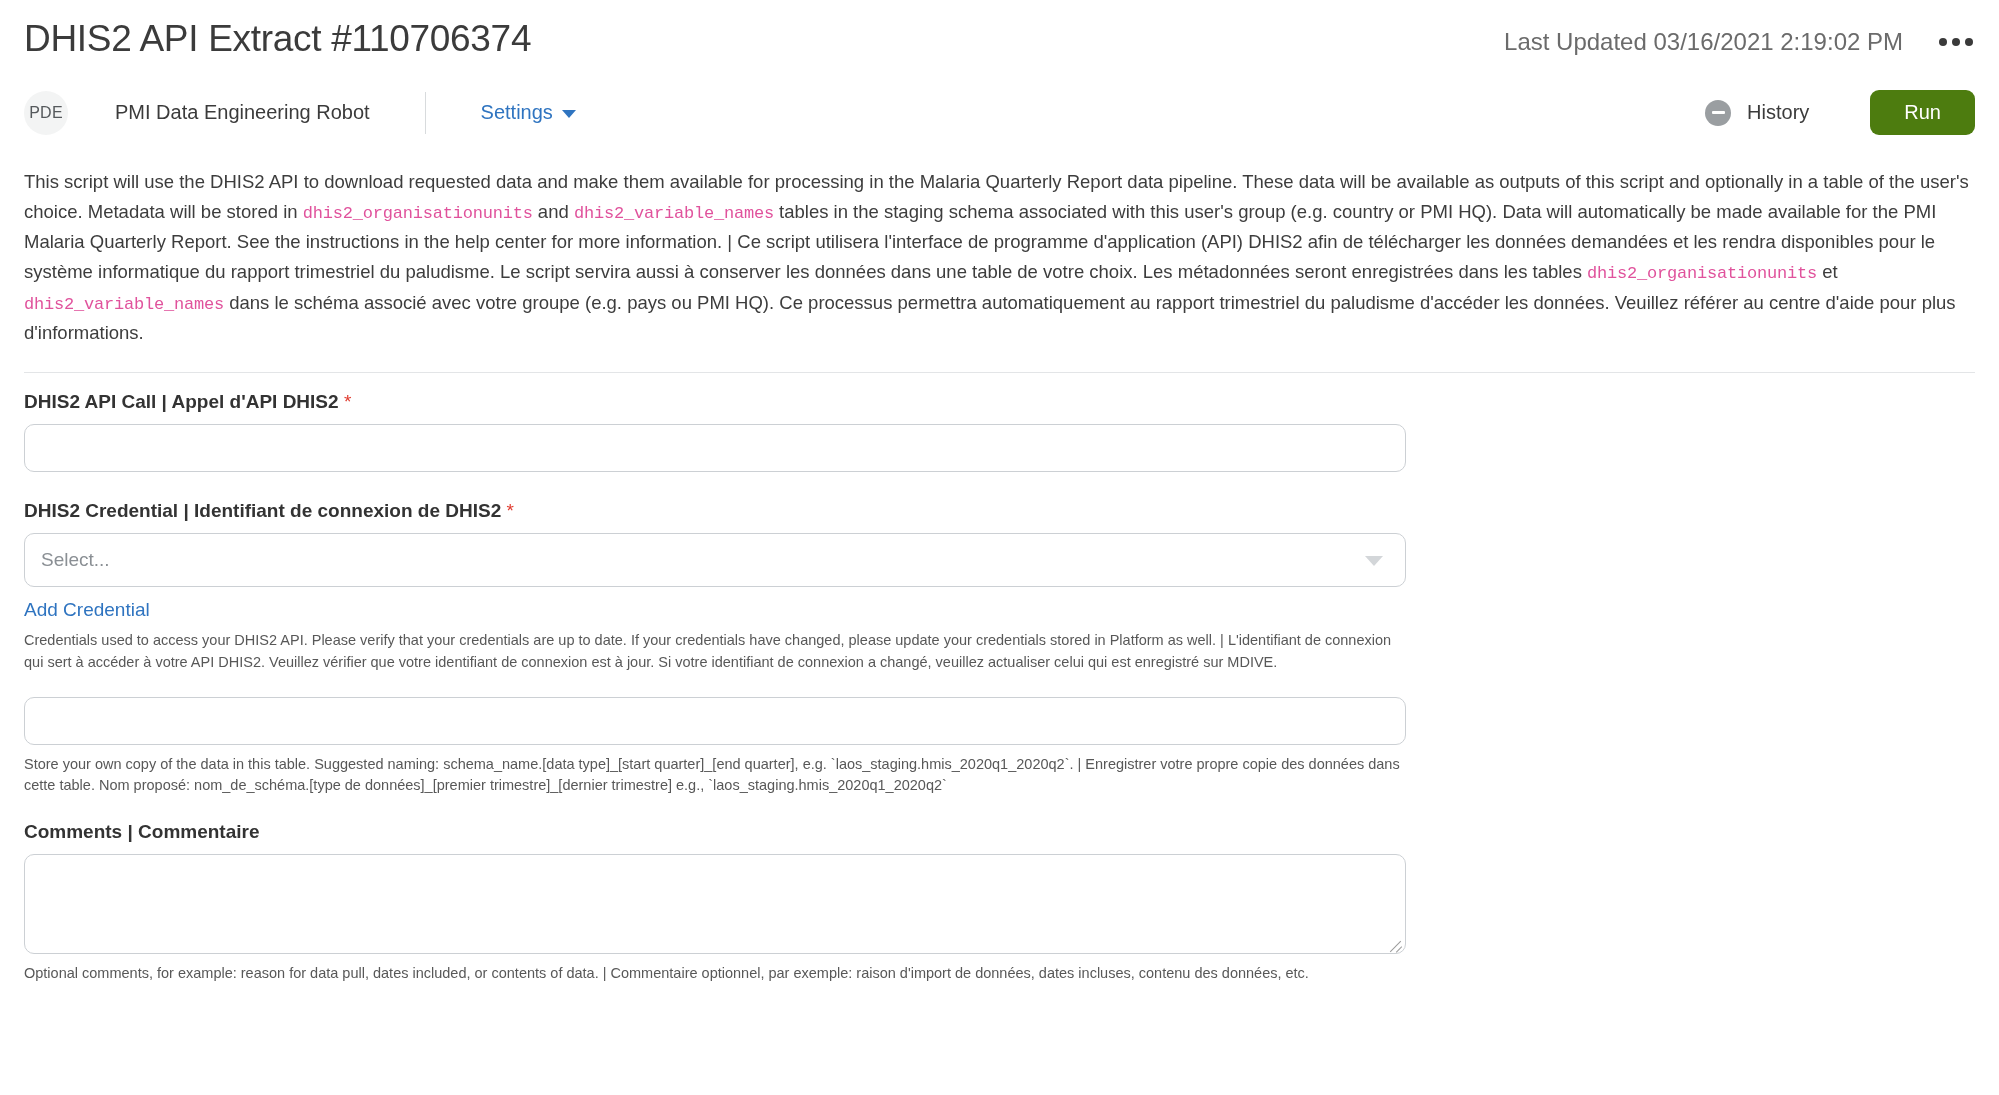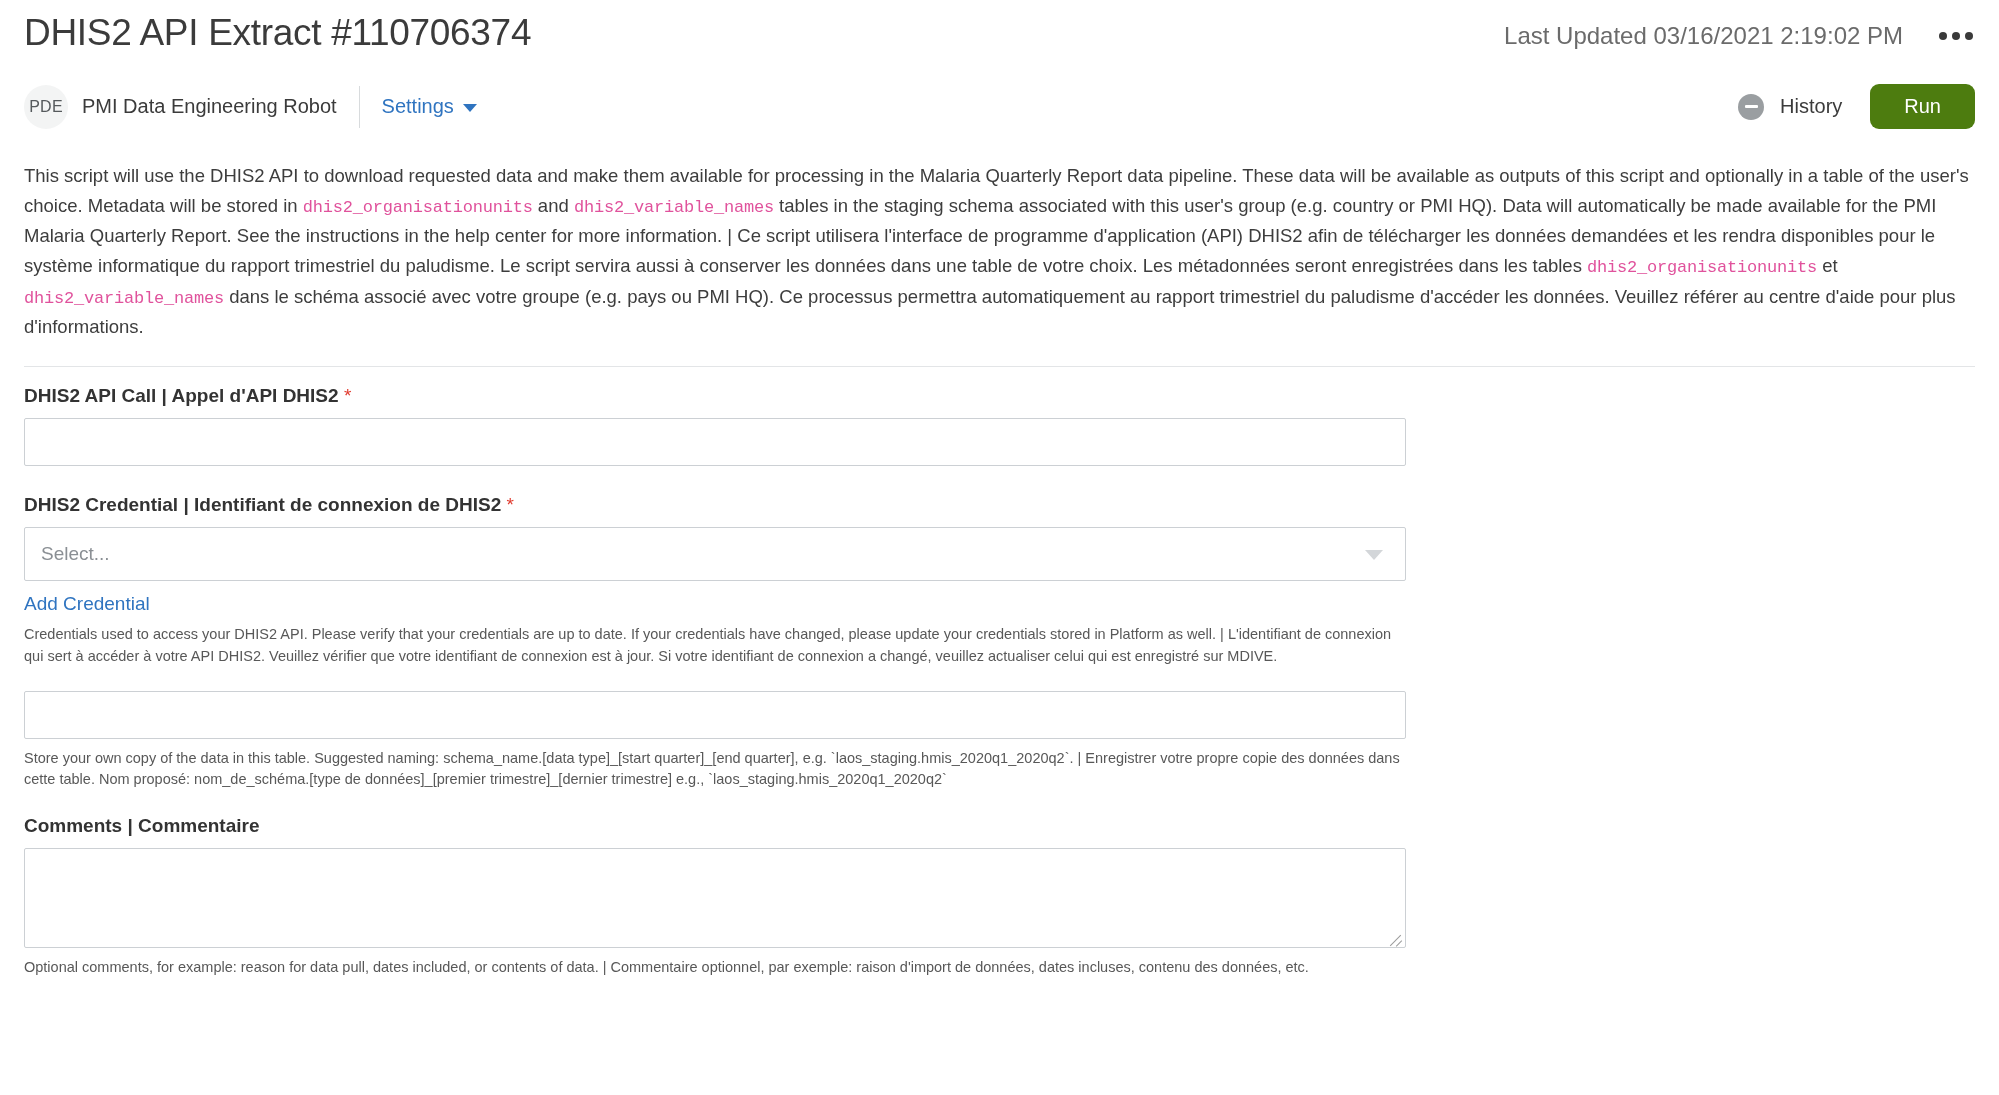--- a/index.html
+++ b/index.html
@@ -10,21 +10,21 @@
     width: 1999px;
     height: 1095px;
     overflow: hidden;
   }
   body {
     font-family: "Liberation Sans", sans-serif;
     color: #333333;
     -webkit-font-smoothing: antialiased;
   }
 
-  .page { position: relative; width: 1999px; height: 1095px; padding: 6px 24px; }
+  .page { position: relative; width: 1999px; height: 1095px; padding: 12px 24px; }
 
   
   .header-row {
     display: flex;
     align-items: flex-start;
     justify-content: space-between;
     padding-top: 6px;
   }
   .page-title {
     font-size: 37px;
@@ -71,20 +71,21 @@
     text-decoration: none;
     cursor: pointer;
   }
 
   
   .toolbar {
     display: flex;
     align-items: center;
     margin-top: 24px;
     height: 56px;
+    gap: 33px;
   }
   .avatar-badge {
     width: 44px; height: 44px;
     border-radius: 50%;
     background: #f3f4f4;
     color: #55595c;
     font-size: 16px;
     display: flex;
     align-items: center;
     justify-content: center;
@@ -189,21 +190,21 @@
     color: #333333;
     margin-bottom: 11px;
     display: block;
   }
   .req { color: #e03b2f; font-weight: normal; }
 
   .text-input, .select-box, .textarea-box {
     width: 1382px;
     border: 1px solid #ccd0d4;
     background: #ffffff;
-    border-radius: 2px;
+    border-radius: 10px;
     font-family: inherit;
     font-size: 19px;
     color: #333;
     display: block;
   }
   .text-input { height: 48px; padding: 0 12px; }
   .select-box {
     height: 54px;
     display: flex;
     align-items: center;

